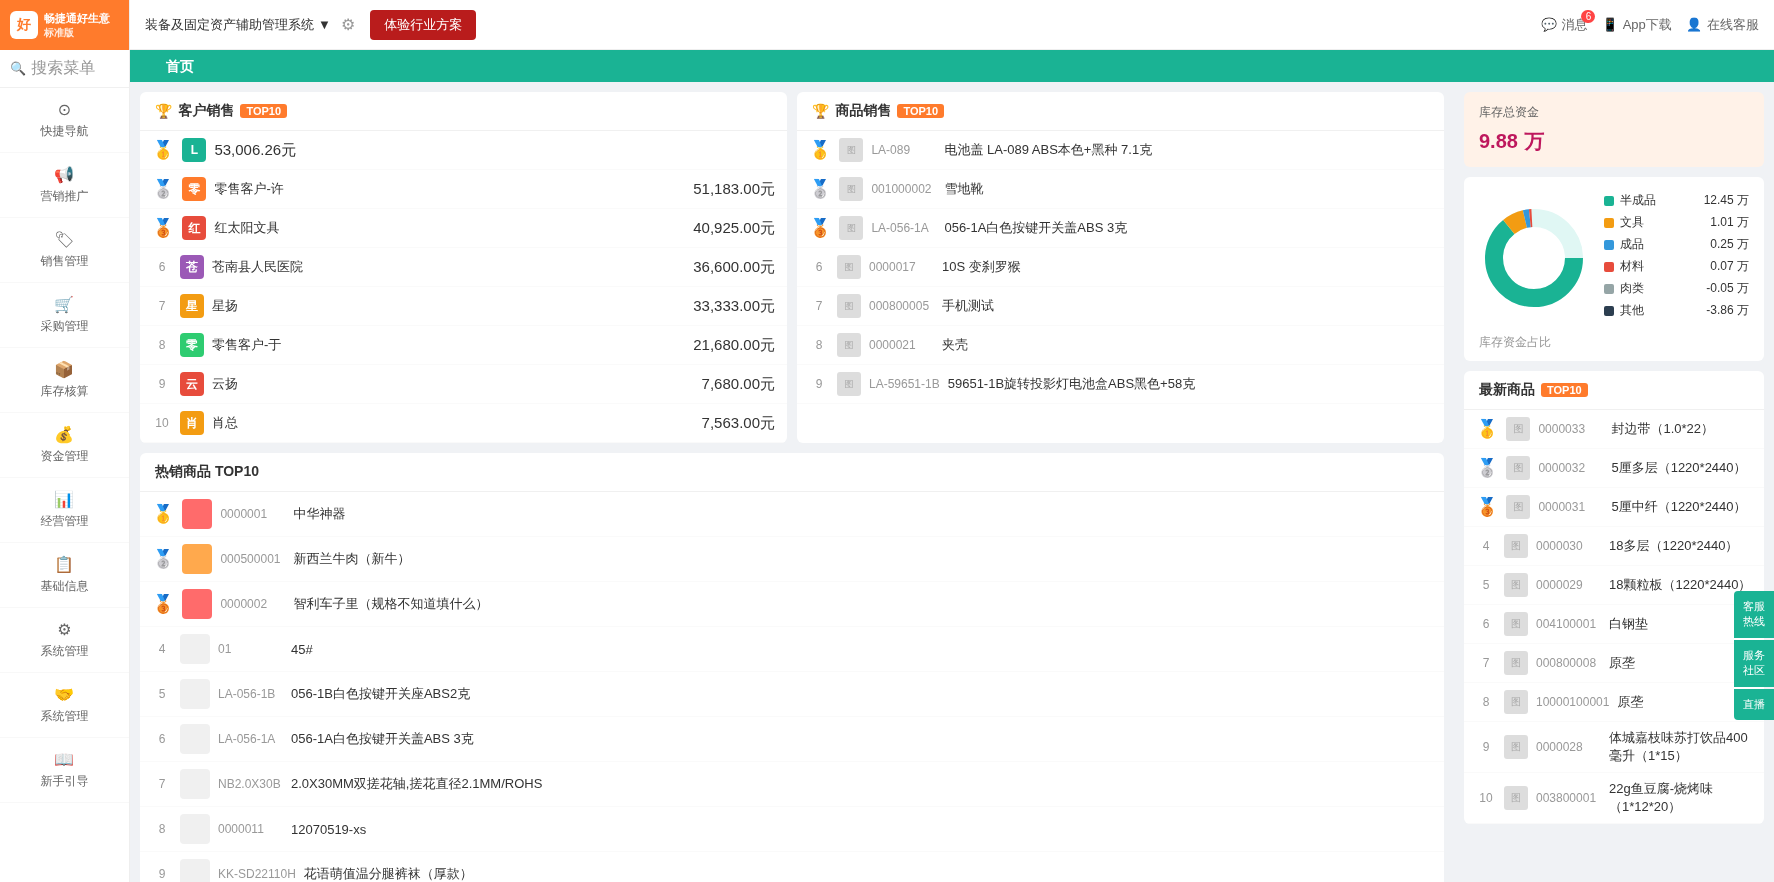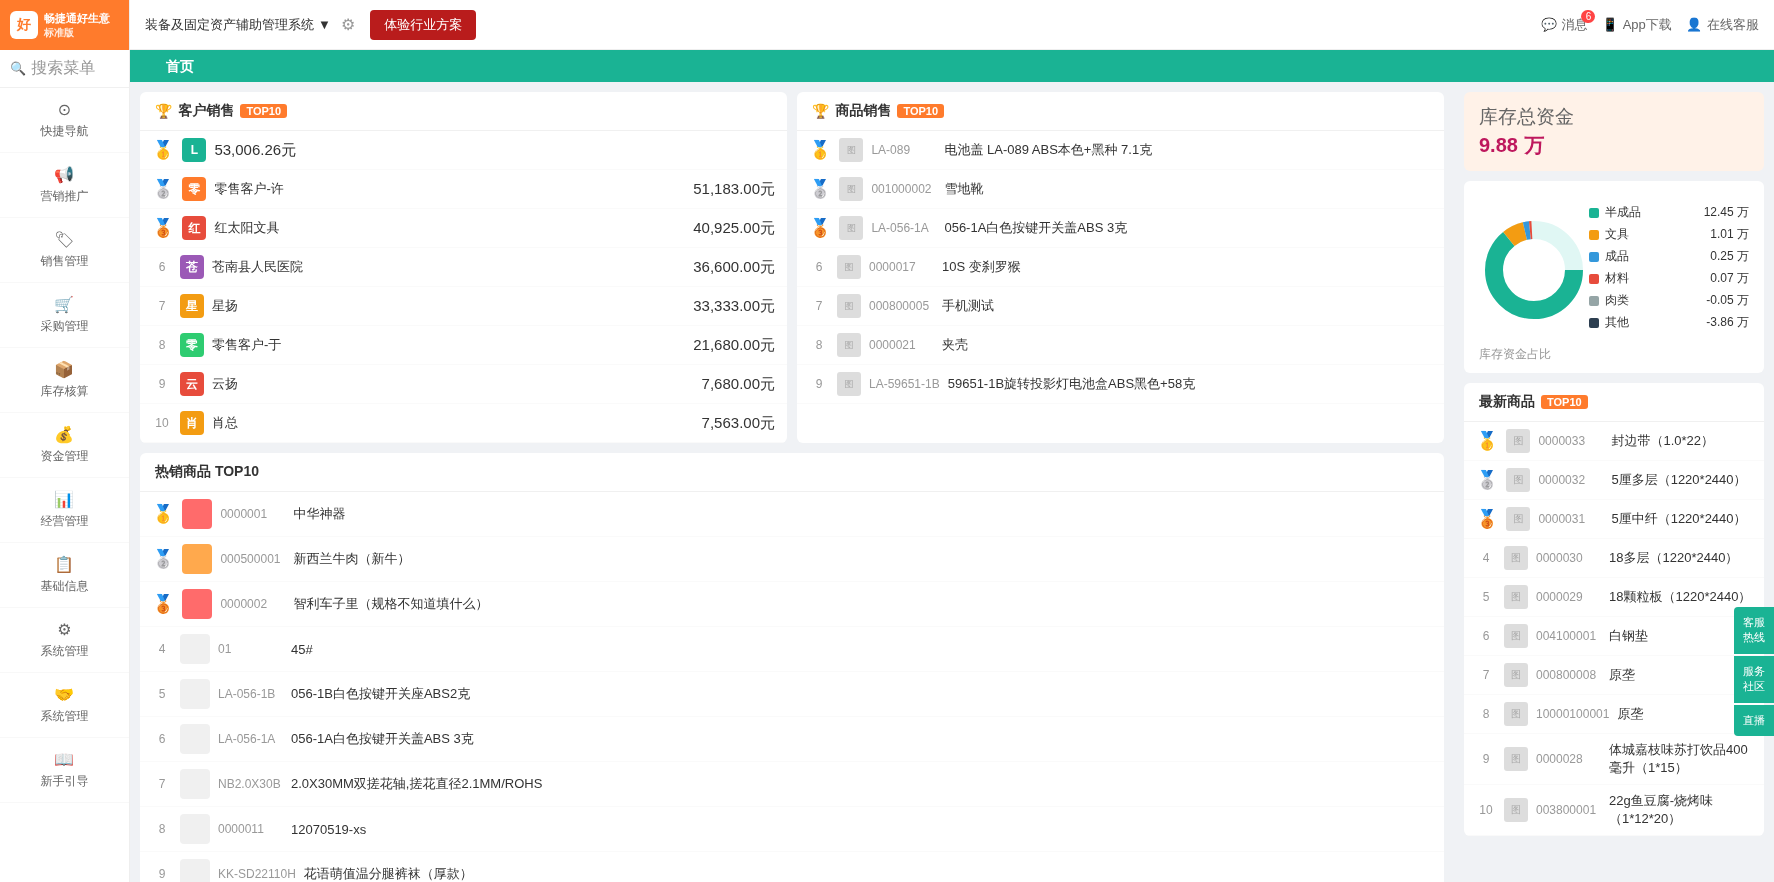--- a/index.html
+++ b/index.html
@@ -224,36 +224,36 @@
       padding: 10px;
       gap: 10px;
       flex-shrink: 0;
     }
 
     .inventory-card {
       background: #fff2e8;
       border-radius: 6px;
       padding: 12px 15px;
     }
-    .inventory-title { font-size: 19px; color: #666; }
+    .inventory-title { font-size: 12px; color: #666; margin-bottom: 5px; }
     .inventory-value { font-size: 24px; font-weight: bold; color: #333; }
     .inventory-value span { font-size: 20px; color: #be185d; }
 
     .chart-section {
       background: #fff;
       border-radius: 6px;
       padding: 10px;
     }
 
     
     .donut-container {
       display: flex;
       align-items: center;
+      gap: 15px;
       padding: 5px;
-      margin-top: 8px;
     }
     .donut-svg { flex-shrink: 0; }
     .legend-items { flex: 1; }
     .legend-item {
       display: flex; align-items: center; gap: 6px;
       margin-bottom: 5px; font-size: 12px; color: #333;
     }
     .legend-dot {
       width: 10px; height: 10px; border-radius: 2px; flex-shrink: 0;
     }
@@ -277,21 +277,21 @@
       border-radius: 3px;
       font-size: 10px;
       display: flex; align-items: center; justify-content: center;
       color: #aaa;
     }
 
     
     .floating-service {
       position: fixed;
       right: 0;
-      bottom: 146px;
+      bottom: 162px;
       display: flex;
       flex-direction: column;
       gap: 2px;
       z-index: 100;
     }
     .floating-btn {
       background: #1ab394;
       color: #fff;
       width: 40px;
       padding: 8px 4px;

